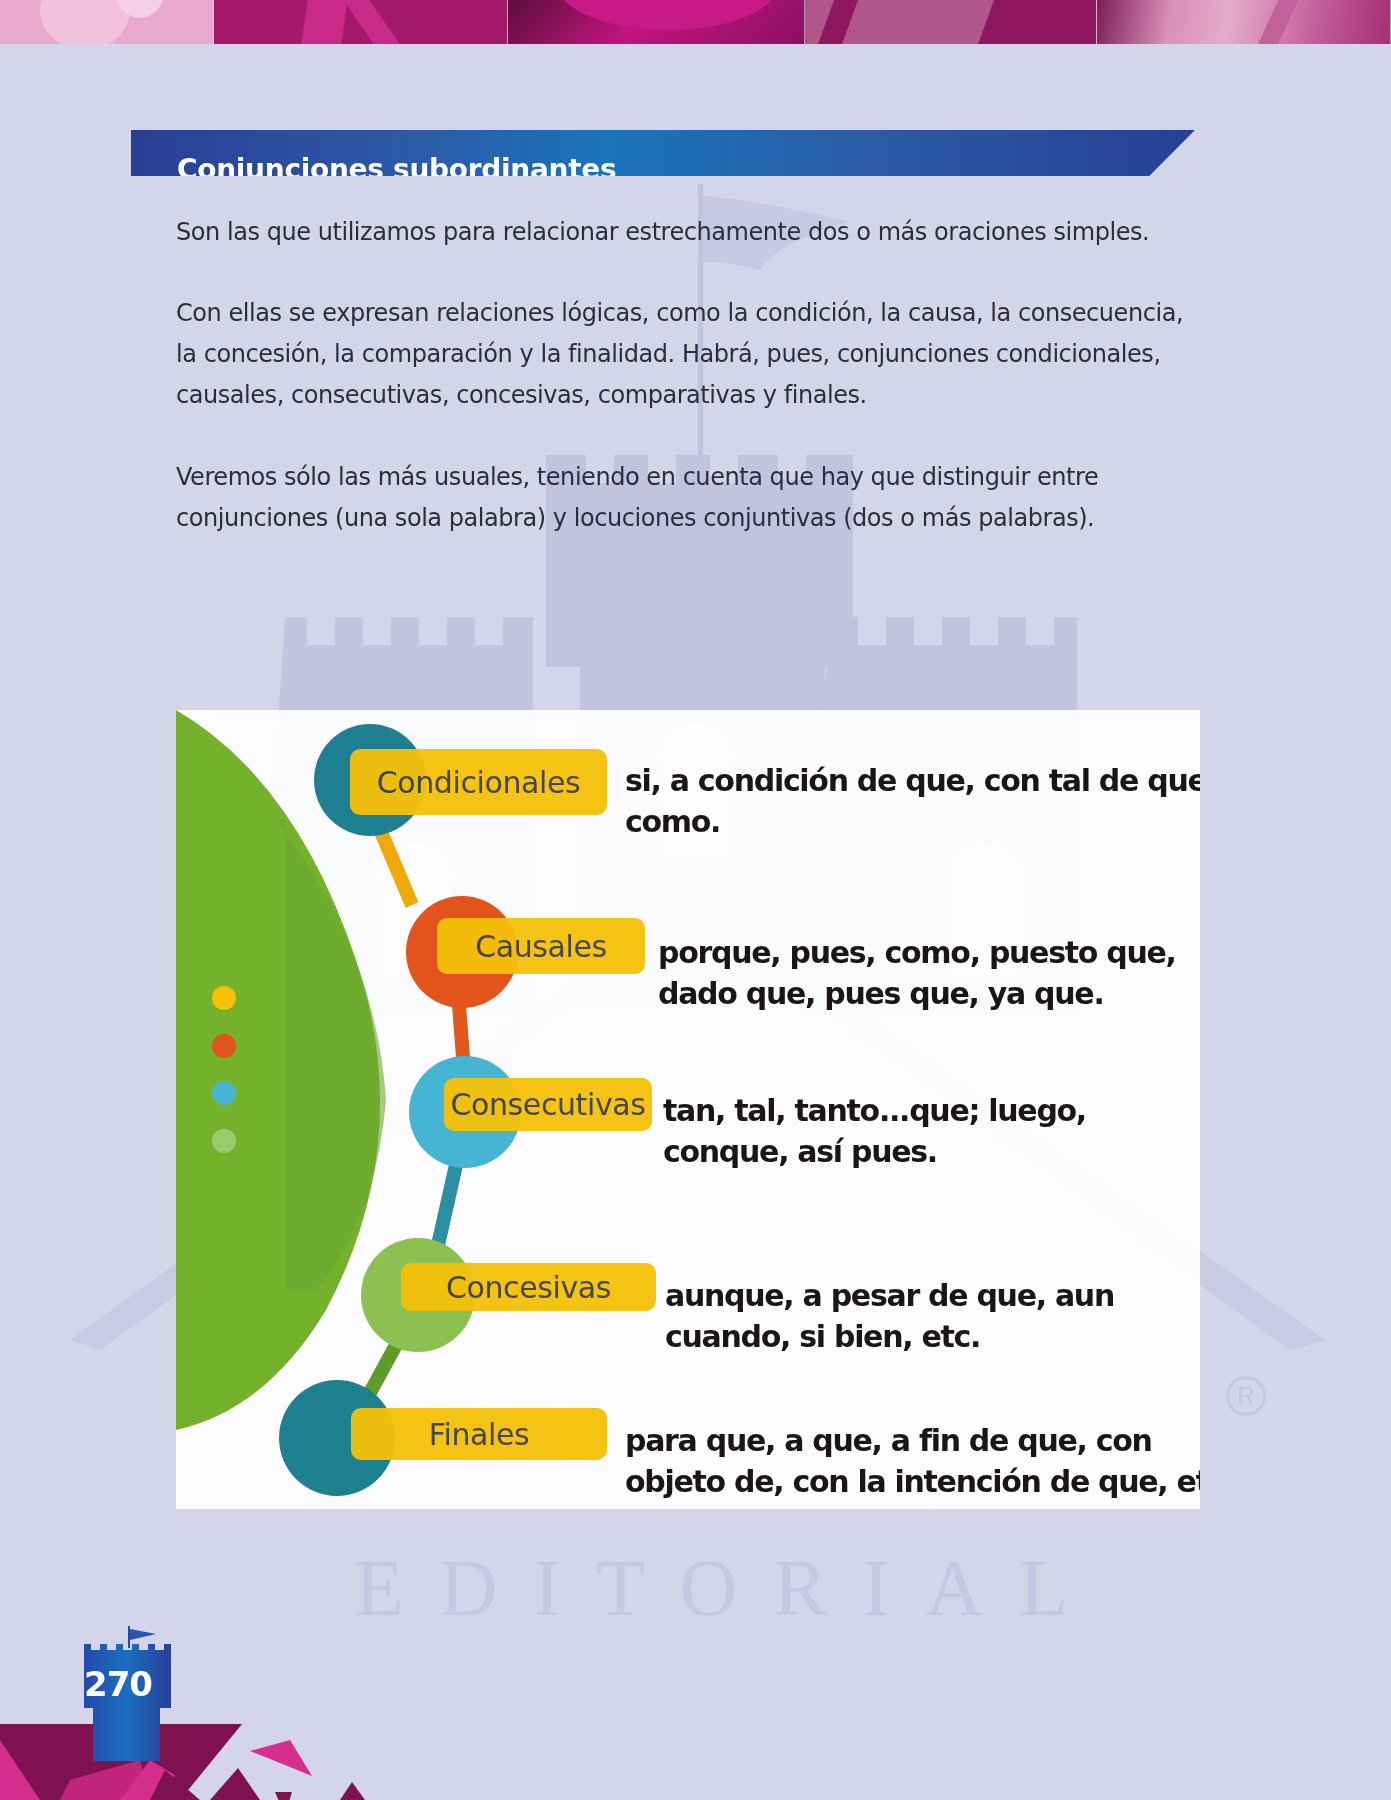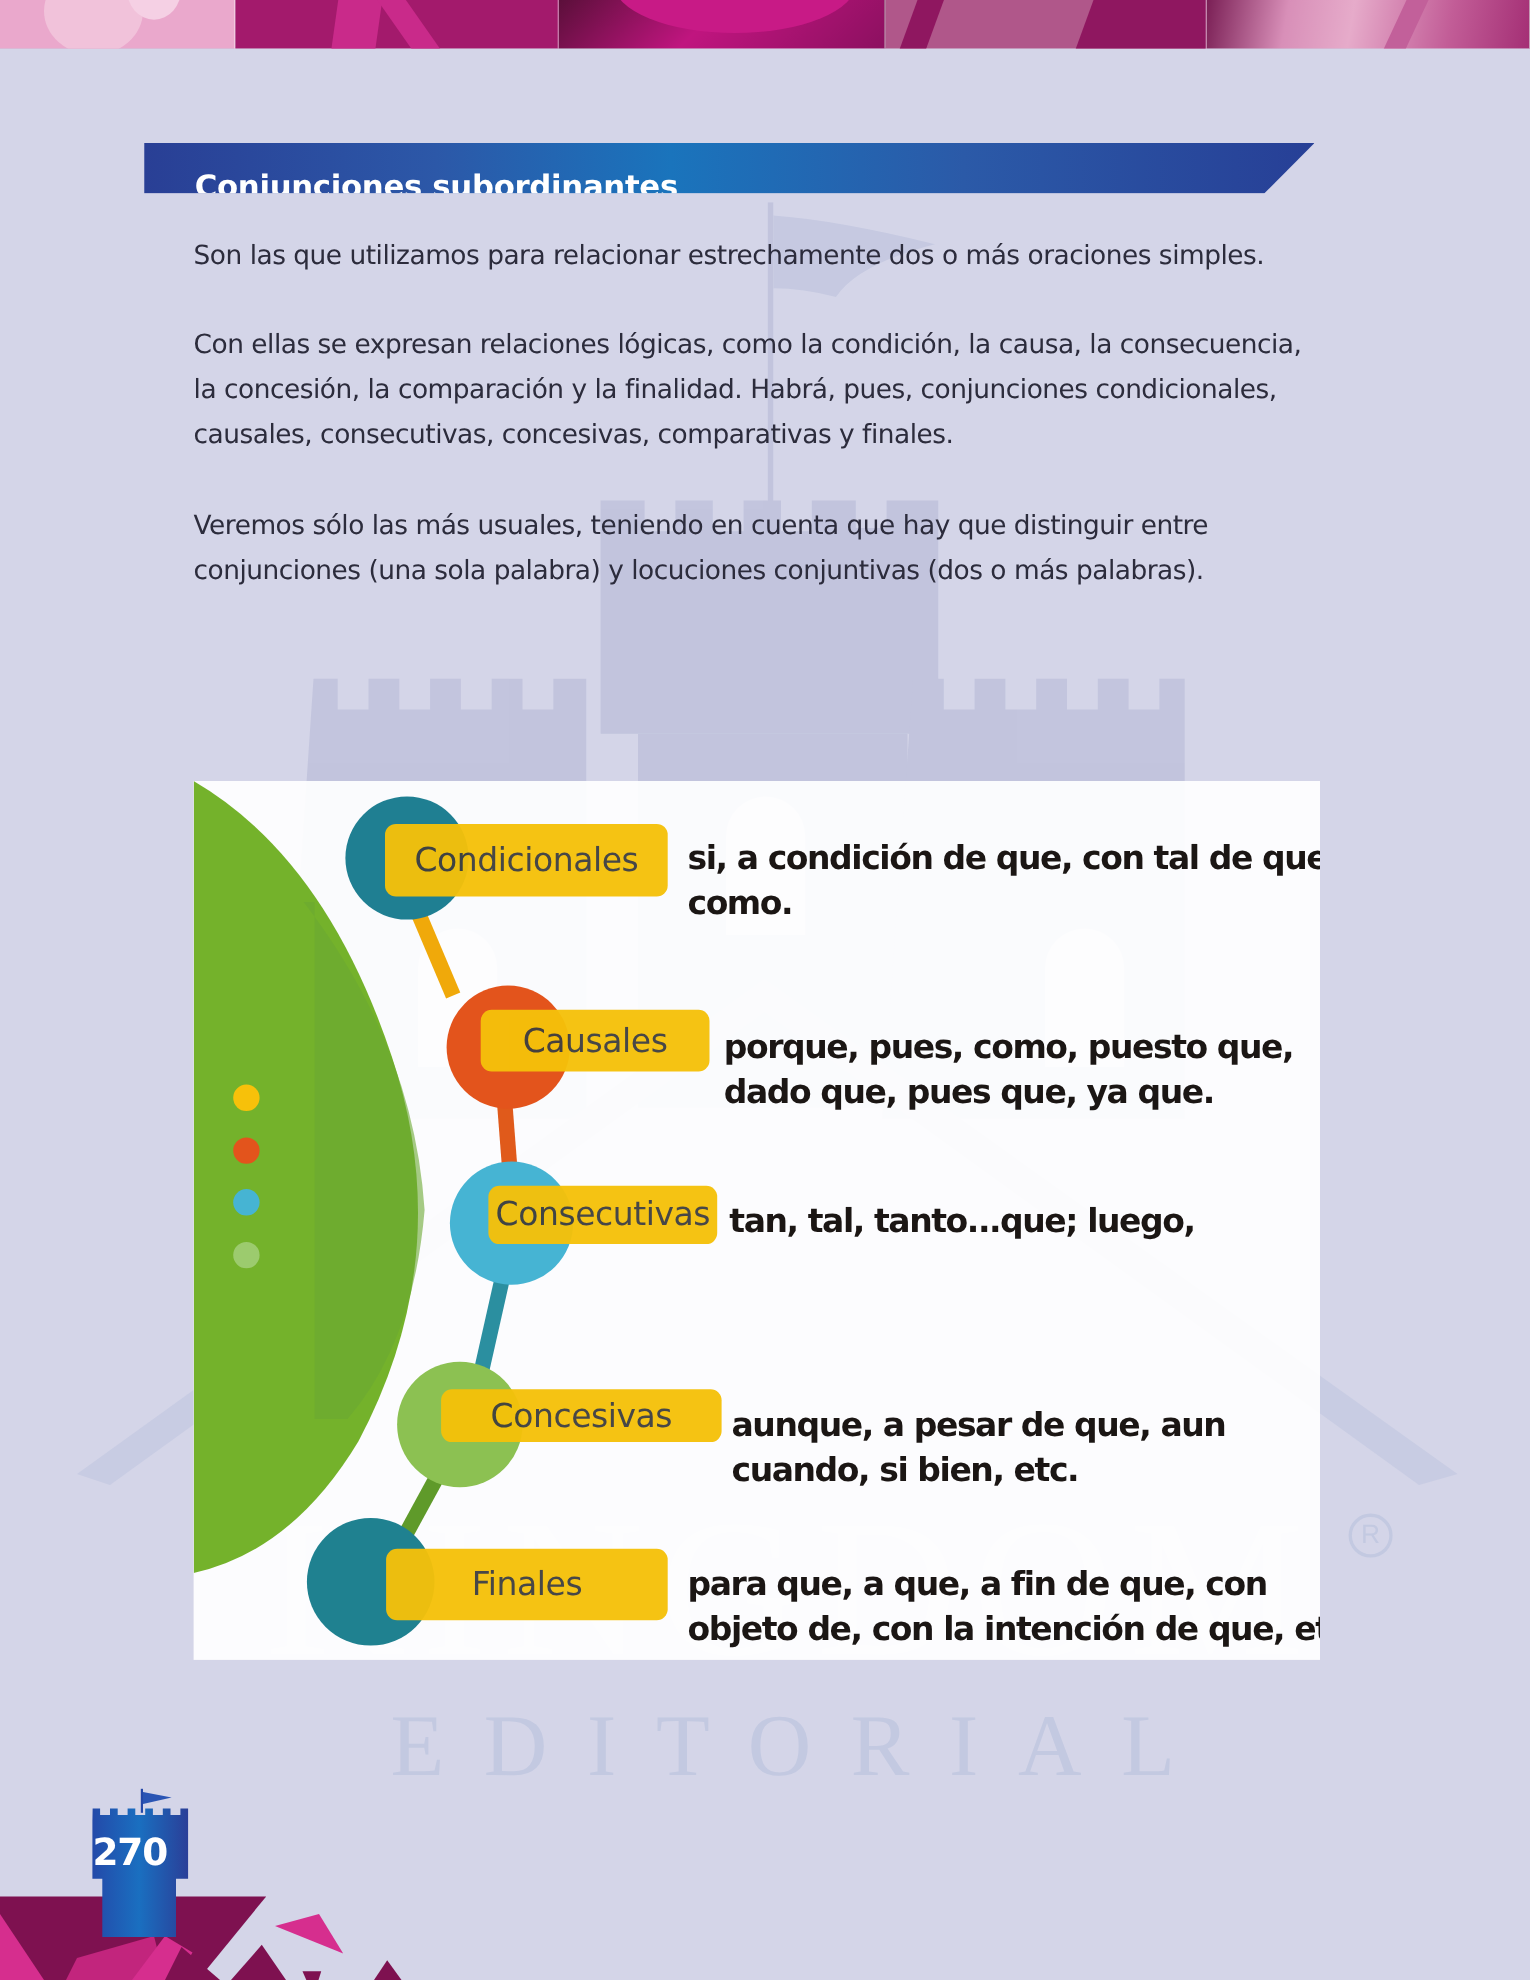--- a/index.html
+++ b/index.html
@@ -124,32 +124,33 @@
     <circle cx="286" cy="242" r="56" fill="#e3541c"></circle>
     <circle cx="289" cy="402" r="56" fill="#46b4d3"></circle>
     <circle cx="242" cy="585" r="57" fill="#8cc152"></circle>
     <circle cx="161" cy="728" r="58" fill="#1f8190"></circle>
   </svg>
 
   <div class="label-box" style="left:174px;top:39px;width:257px;height:66px;">Condicionales</div>
   <div class="label-box" style="left:261px;top:208px;width:208px;height:56px;">Causales</div>
   <div class="label-box" style="left:268px;top:368px;width:208px;height:53px;">Consecutivas</div>
   <div class="label-box" style="left:225px;top:553px;width:255px;height:48px;">Concesivas</div>
-  <div class="label-box" style="left:175px;top:698px;width:256px;height:65px;">Finales</div>
+  <div class="label-box" style="left:175px;top:698px;width:256px;height:52px;">Finales</div>
 
   <div class="desc" style="left:449px;top:50px;">
     <div>si, a condición de que, con tal de que,</div>
     <div>como.</div>
   </div>
   <div class="desc" style="left:482px;top:222px;">
     <div>porque, pues, como, puesto que,</div>
     <div>dado que, pues que, ya que.</div>
   </div>
   <div class="desc" style="left:487px;top:380px;">
     <div>tan, tal, tanto...que; luego,</div>
+    <div>conque, así pues.</div>
   </div>
   <div class="desc" style="left:489px;top:565px;">
     <div>aunque, a pesar de que, aun</div>
     <div>cuando, si bien, etc.</div>
   </div>
   <div class="desc" style="left:449px;top:710px;">
     <div>para que, a que, a fin de que, con</div>
     <div>objeto de, con la intención de que, etc.</div>
   </div>
 </div>

